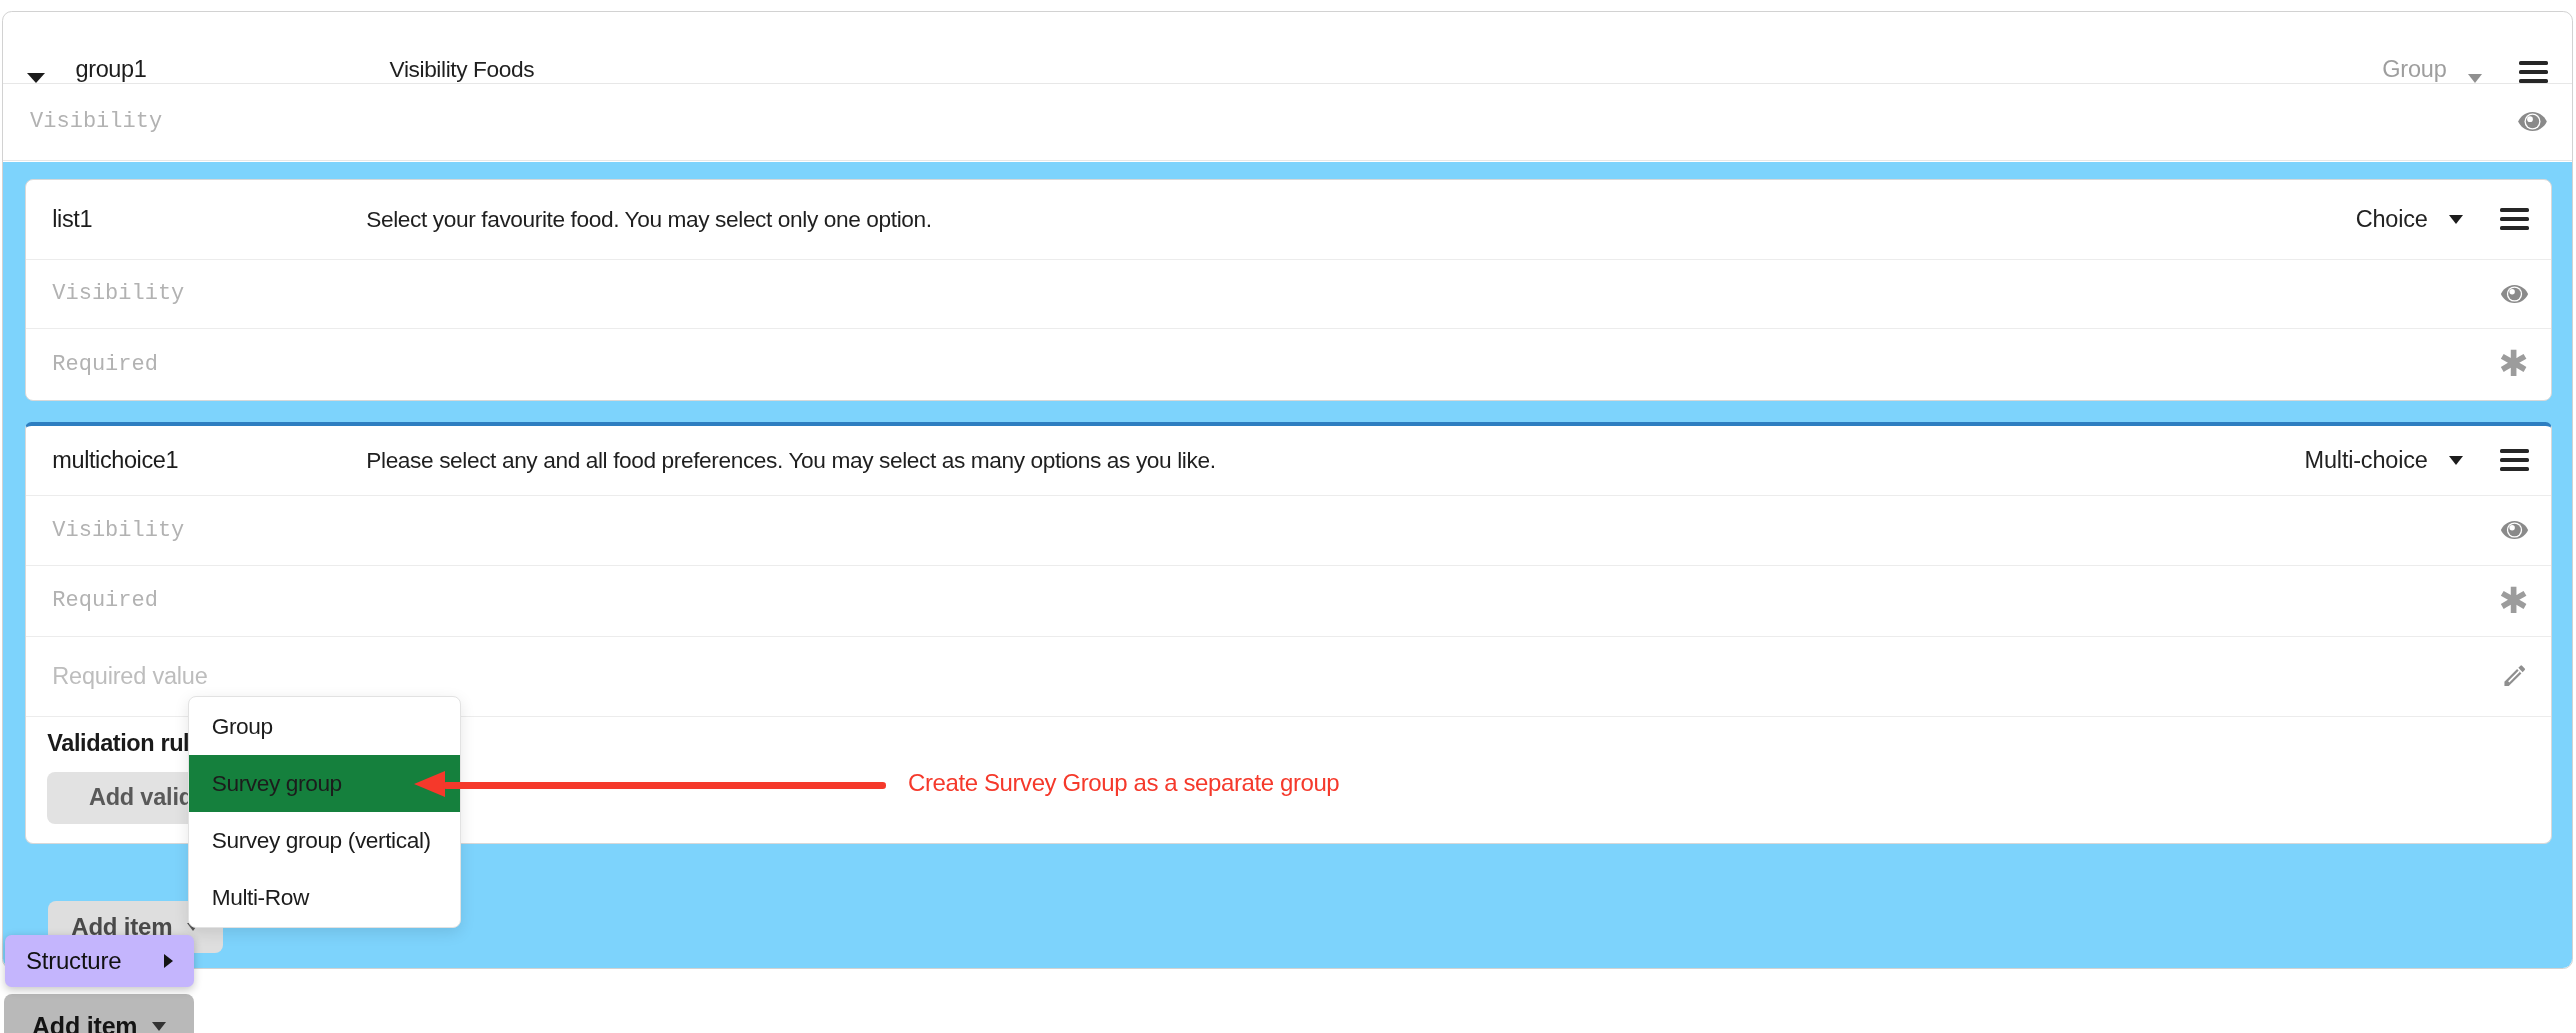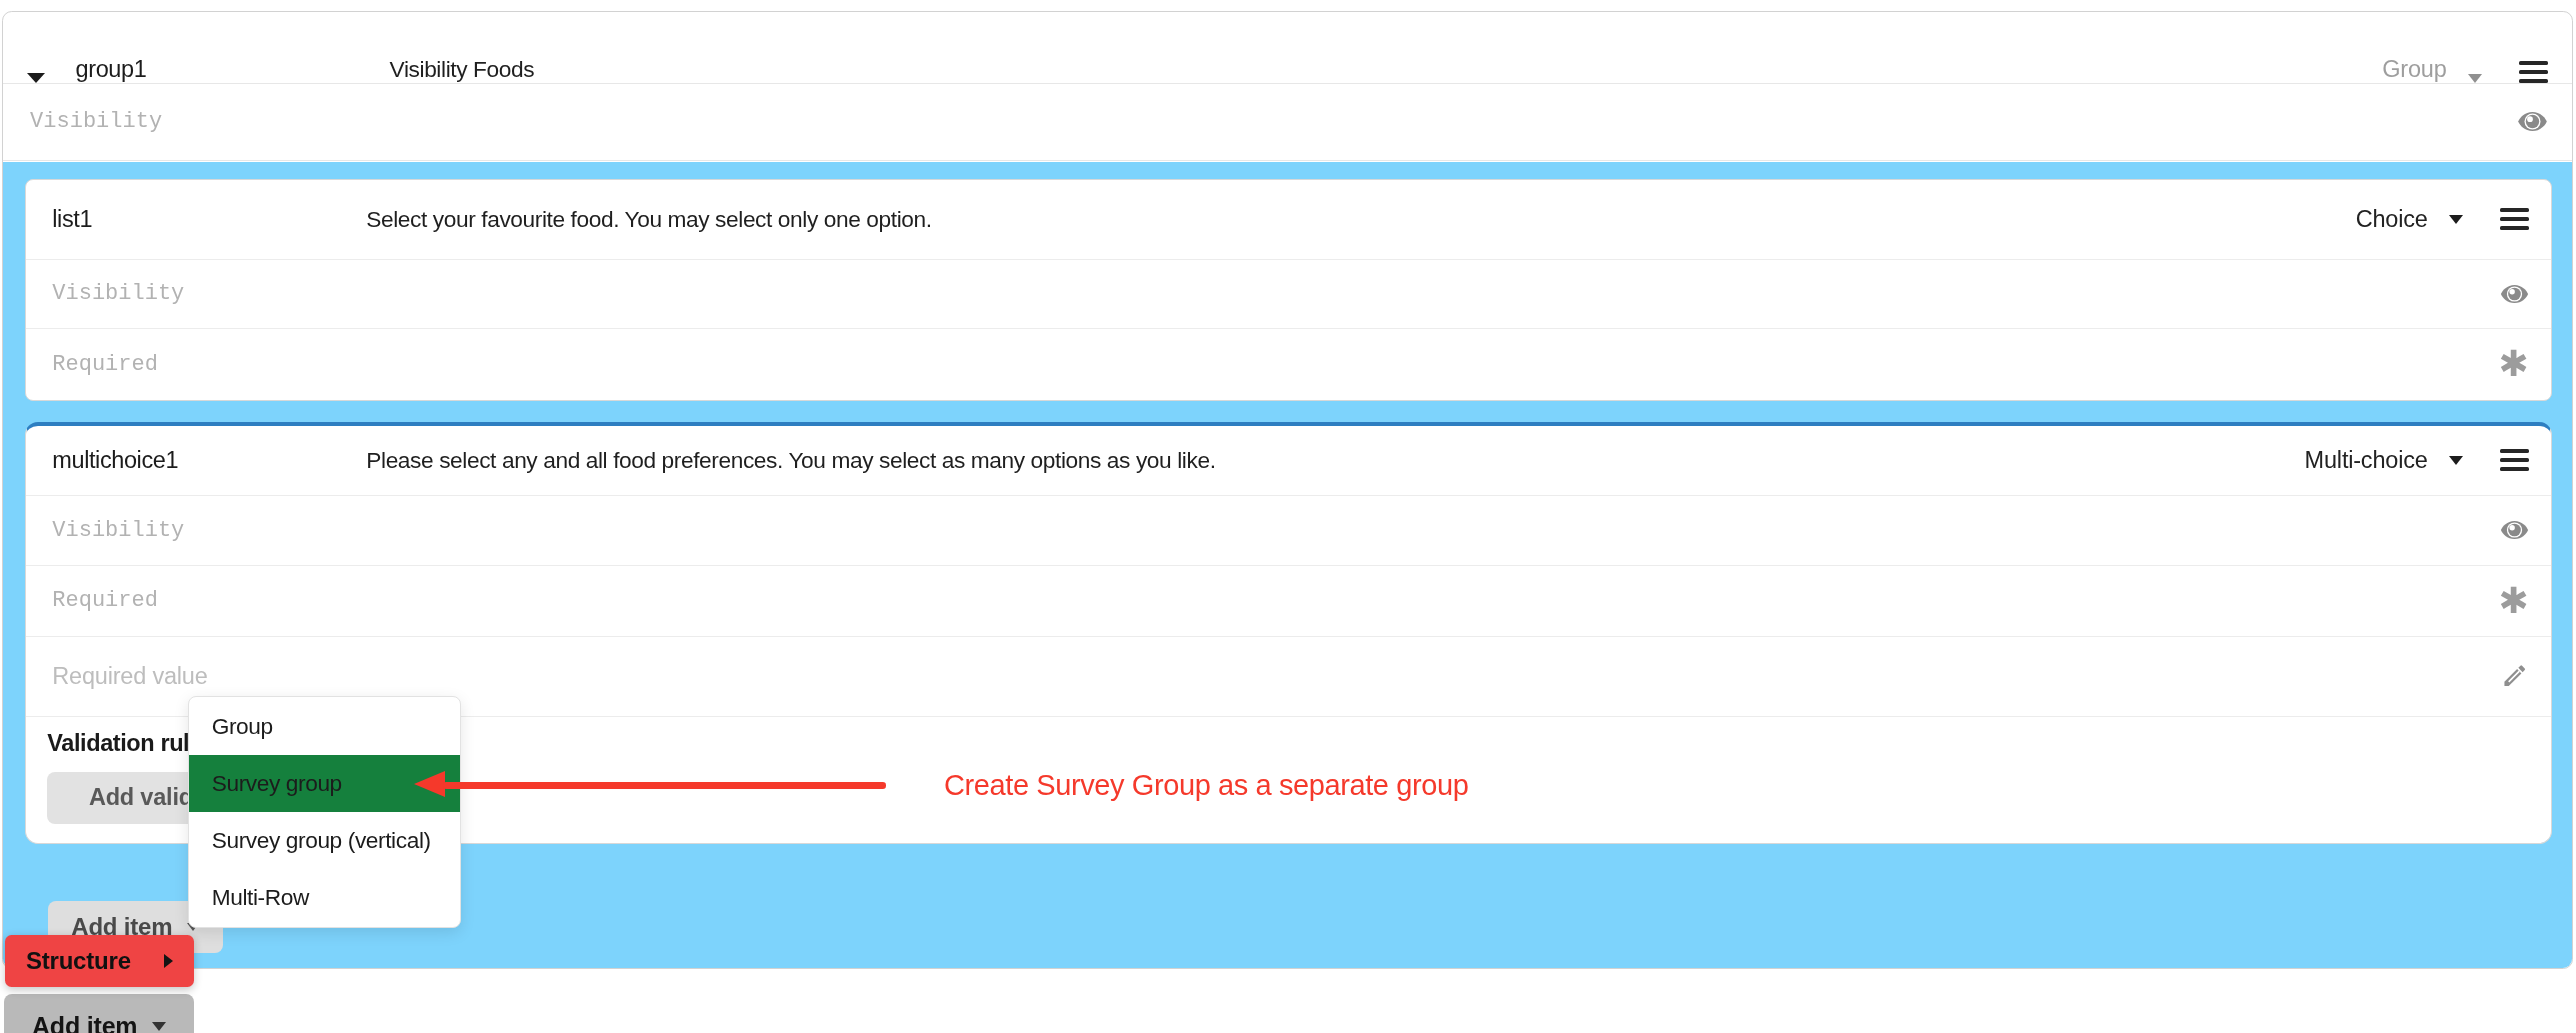--- a/index.html
+++ b/index.html
@@ -59,21 +59,21 @@
     font-family:"DejaVu Sans", sans-serif;
     font-size:36px;color:#9c9c9c;line-height:1;flex:none;
   }
 
   
   .item-card{
     width:2527px;background:#ffffff;
     border:0.8px solid #d8d8d8;border-radius:8px;
   }
   .item-card.selected{border-top:4.9px solid #2d7ec1;border-top-left-radius:6.5px;border-top-right-radius:6.5px;}
-  .item-card + .item-card{margin-top:21px;border-radius:13px;}
+  .item-card + .item-card{margin-top:21px;}
   .row{
     display:flex;align-items:center;
     padding:0 22.7px 0 26px;border-bottom:0.8px solid #ececec;
   }
   .row:last-child{border-bottom:none;}
   .row.hdr{height:80px;}
   .item-card.selected .row.hdr{height:70px;}
   .row.vis{height:69px;}
   .item-card.selected .row.vis{height:70px;}
   .row.req{height:71px;}
@@ -116,29 +116,29 @@
     position:absolute;left:443px;top:782px;width:443px;height:6.5px;
     background:#f5392b;border-radius:3.2px;z-index:30;
   }
   .arrow-head{
     position:absolute;left:414px;top:771px;width:0;height:0;z-index:30;
     border-top:13.8px solid transparent;border-bottom:13.8px solid transparent;
     border-right:31px solid #f5392b;
   }
   .annotation-text{
     position:absolute;left:908px;top:769px;z-index:30;
-    font-size:29px;letter-spacing:-0.4px;color:#f5392b;white-space:nowrap;margin-left:36px;
+    font-size:24px;letter-spacing:-0.4px;color:#f5392b;white-space:nowrap;
   }
 
   .structure-menu{
     position:absolute;left:4.9px;top:935px;width:189px;height:52px;z-index:40;
-    background:#ef4444;border-radius:6.5px;
+    background:#c4b5fd;border-radius:6.5px;
     box-shadow:0 2.4px 8px rgba(0,0,0,0.22);
     display:flex;align-items:center;padding:0 21px;
-    font-size:24px;font-weight:bold;letter-spacing:-0.2px;color:#111;
+    font-size:24px;font-weight:normal;letter-spacing:-0.2px;color:#111;
   }
   .structure-menu .spacer{flex:1;}
 
   .add-item-dark{
     position:absolute;left:4px;top:994px;width:190px;height:65px;z-index:35;
     background:#b9b9b9;border-radius:8px;border:none;
     display:flex;align-items:center;justify-content:center;gap:14.6px;
     font-size:25px;font-weight:bold;letter-spacing:-0.2px;color:#141414;
     font-family:"Liberation Sans", sans-serif;
   }

